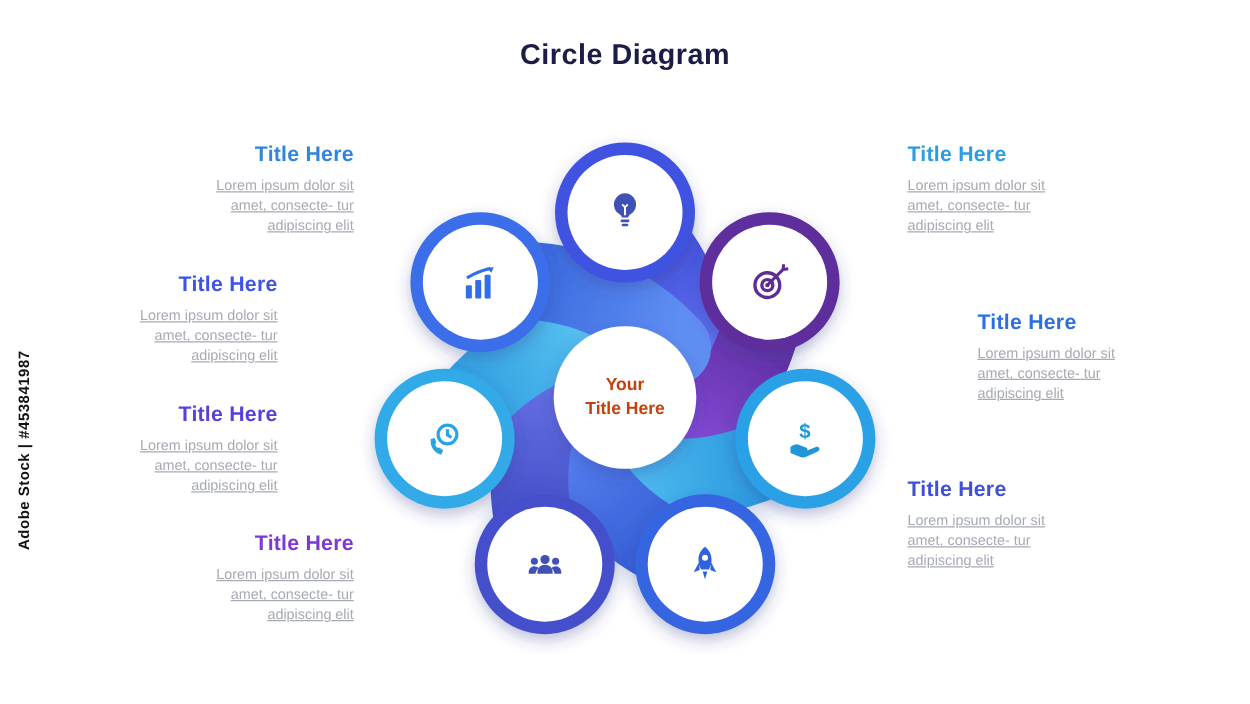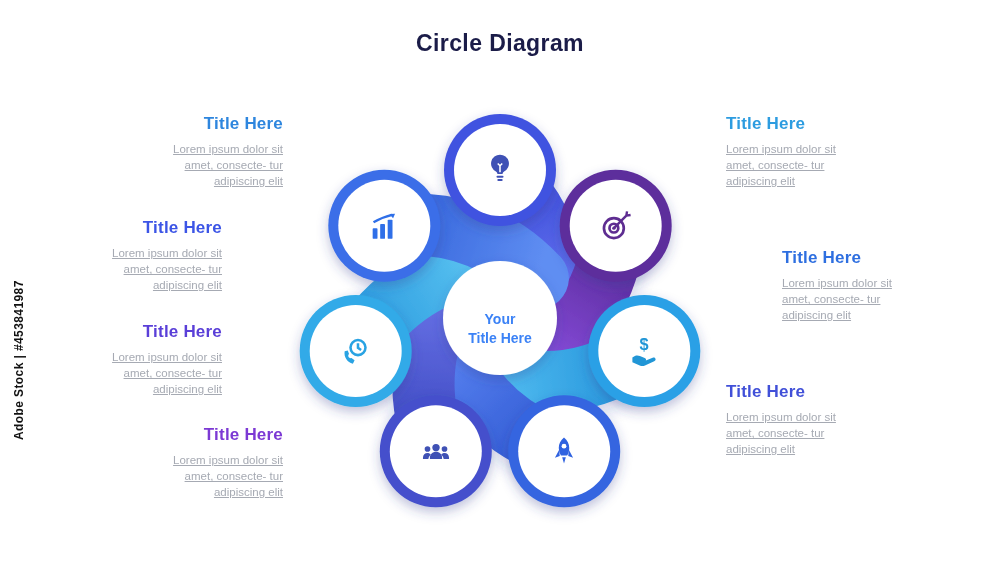--- a/index.html
+++ b/index.html
@@ -6,22 +6,22 @@
   .canvas{position:relative;width:1000px;height:563px;background:#ffffff;overflow:hidden;
           font-family:"Liberation Sans", sans-serif;}
   .page-title{position:absolute;top:30px;left:0;width:100%;text-align:center;
           font-size:23px;font-weight:700;letter-spacing:.4px;color:#1b1c48;margin:0;}
   .watermark{position:absolute;left:12px;top:440px;transform:rotate(-90deg);
           transform-origin:left top;font-size:12px;font-weight:700;color:#111;
           letter-spacing:.4px;white-space:nowrap;}
   .diagram{position:absolute;left:280px;top:98px;width:440px;height:440px;}
   .diagram svg.main{position:absolute;left:0;top:0;}
   .node-icon{position:absolute;width:34px;height:34px;}
-  .center-label{position:absolute;left:155px;top:212px;width:130px;text-align:center;
-          font-size:14px;font-weight:700;color:#3b82f6;line-height:1.35;}
+  .center-label{position:absolute;left:155px;top:200px;width:130px;text-align:center;
+          font-size:14px;font-weight:700;color:#c2410c;line-height:1.35;}
   .tblock{position:absolute;width:170px;}
   .tblock.left{text-align:right;}
   .ttitle{font-size:17px;font-weight:700;letter-spacing:.2px;margin-bottom:7px;}
   .tdesc{font-size:11.5px;color:#a6aab3;line-height:1.4;max-width:110px;text-decoration:underline;}
   .tblock.left .tdesc{margin-left:auto;}
   .b0{left:113px;top:114px;}
   .b1{left:52px;top:218px;}
   .b2{left:52px;top:322px;}
   .b3{left:113px;top:425px;}
   .b4{left:726px;top:114px;}

